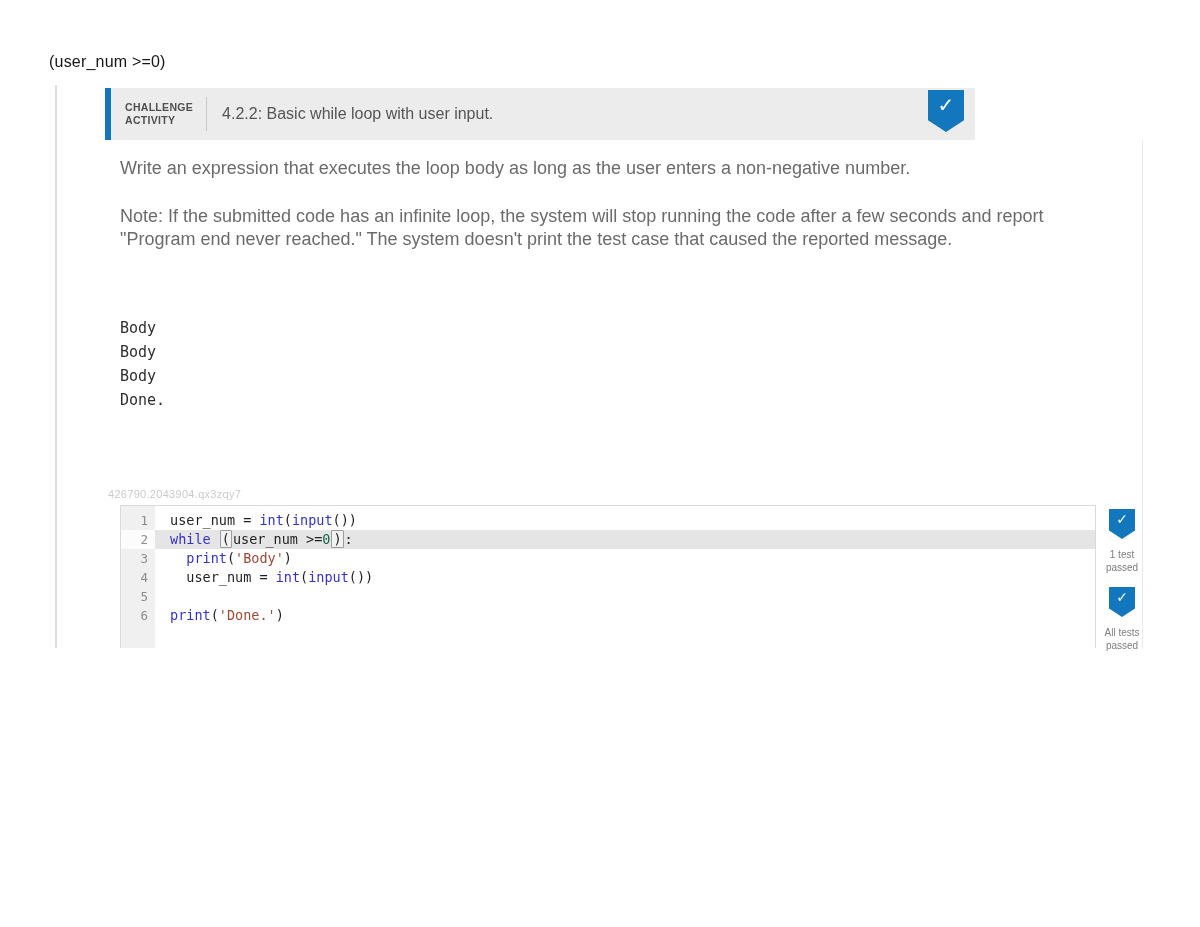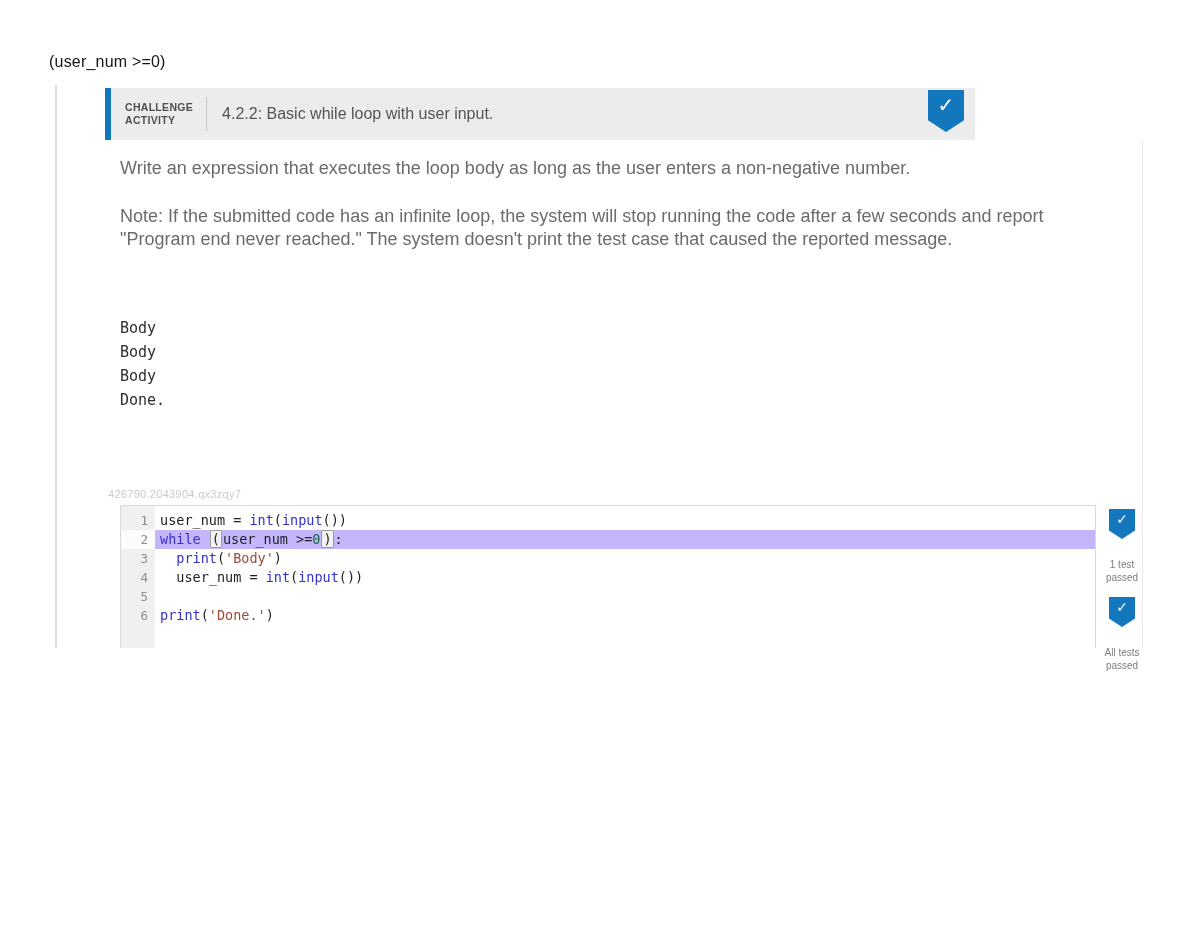--- a/index.html
+++ b/index.html
@@ -50,33 +50,33 @@
   
   .editor {
     position: absolute; left: 120px; top: 505px; width: 976px; height: 143px;
     border: 1px solid #dadada; border-bottom: none; background: #fff; overflow: hidden;
     font-family: "DejaVu Sans Mono", monospace;
   }
   .editor::before { content: ""; position: absolute; left: 0; top: 0; width: 34px; height: 100%; background: #f0f0f0; }
   .editor-lines { position: relative; padding-top: 5px; }
   .row { display: flex; height: 19px; line-height: 19px; }
   .gut { flex: 0 0 34px; width: 34px; text-align: right; padding-right: 7px; color: #8c8c8c; font-size: 12.5px; }
-  .code { flex: 1 1 auto; padding-left: 5px; font-size: 13.5px; color: #1f1f1f; white-space: pre; }
+  .code { flex: 1 1 auto; padding-left: 15px; font-size: 13.5px; color: #1f1f1f; white-space: pre; }
   .row.active .gut { background: #fcfcfc; }
-  .row.active .code { background: #c4b5fd; }
+  .row.active .code { background: #e5e5e5; }
   .t-p { color: #1f1f1f; }
   .t-k { color: var(--keyword); }
   .t-s { color: var(--string); }
   .t-n { color: var(--number); }
   .t-b { color: #1f1f1f; border: 1px solid #9c9c9c; background: #f2f2f2; padding: 0 1px; margin: 0 1px; border-radius: 1px; }
 
   
   .tests { position: absolute; left: 1098px; top: 509px; width: 48px; }
   .test-item { margin-bottom: 13px; }
-  .test-label { font-size: 10px; line-height: 13px; color: #7d7d7d; text-align: center; margin-top: 19px; }
+  .test-label { font-size: 10px; line-height: 13px; color: #7d7d7d; text-align: center; margin-top: 9px; }
 </style>
 </head>
 <body>
 
 <div class="page">
 
   <div class="floating-expr">(user_num &gt;=0)</div>
 
   <div class="left-rule"></div>
   <div class="right-rule"></div>

